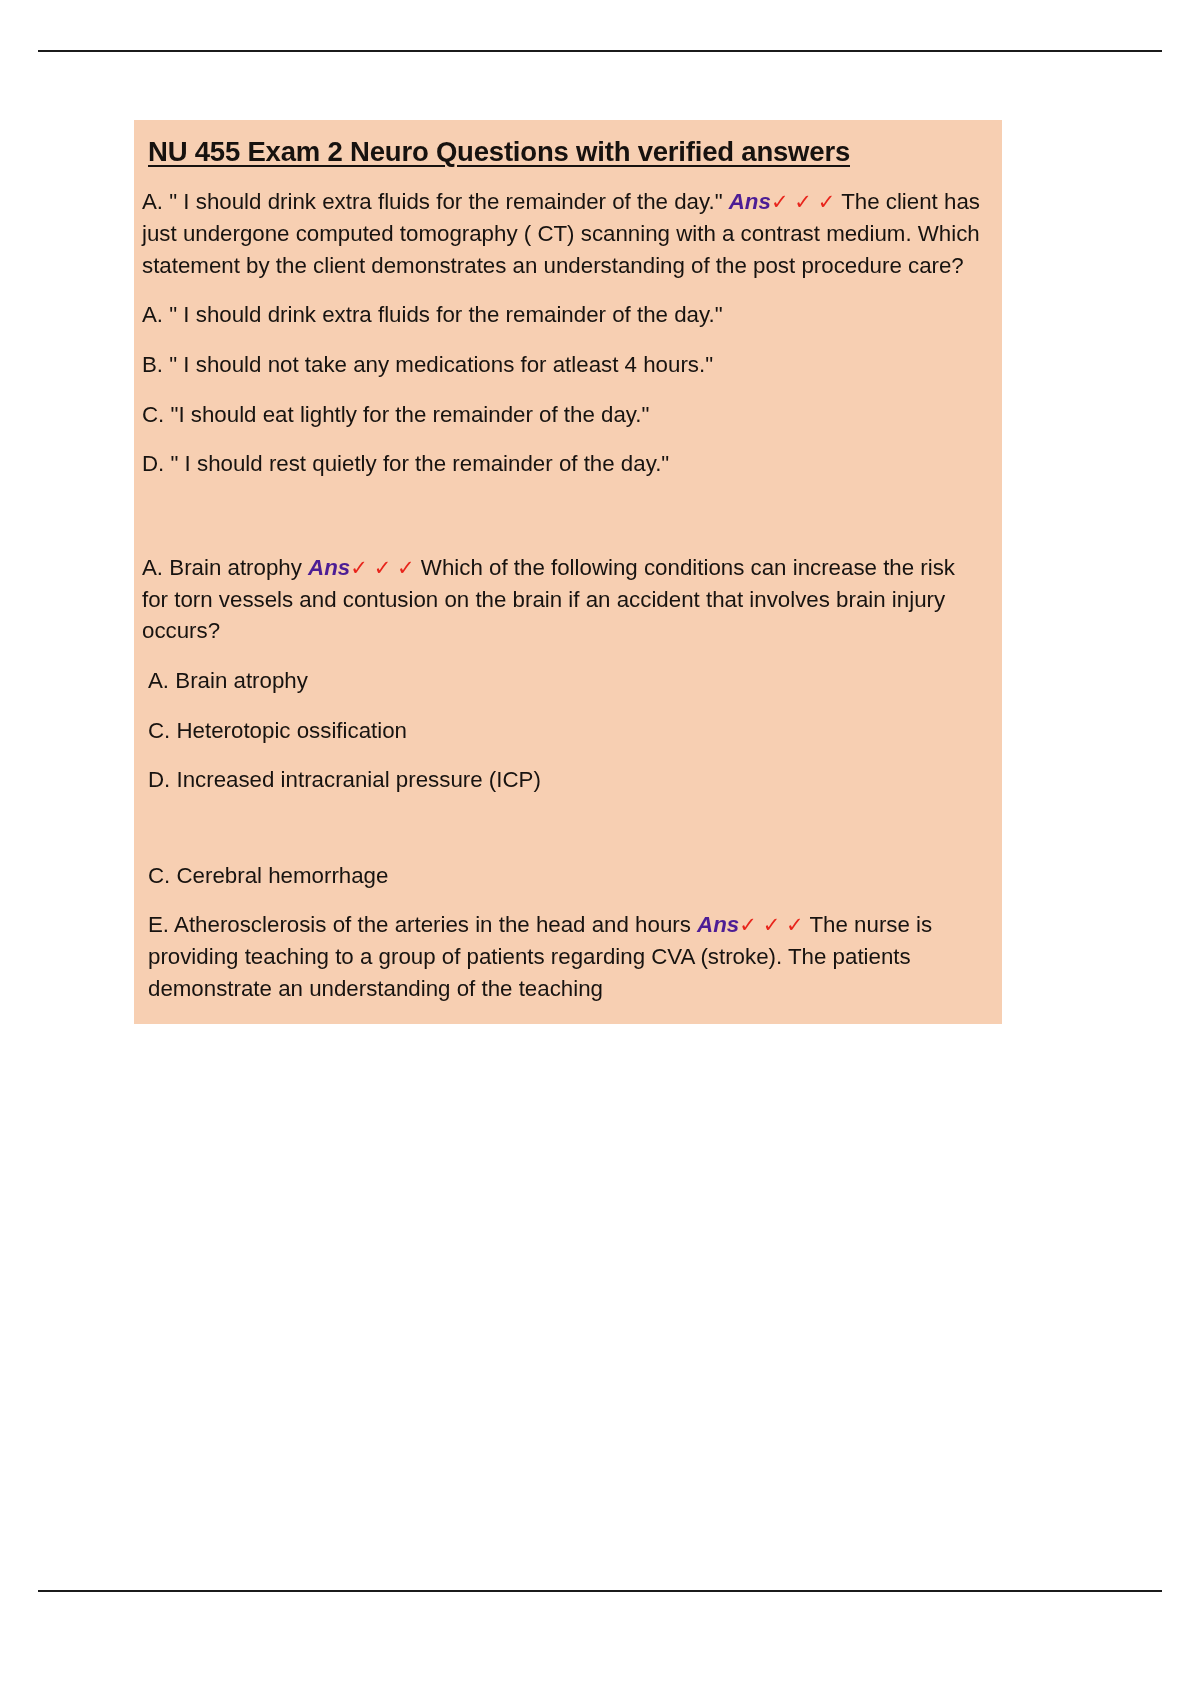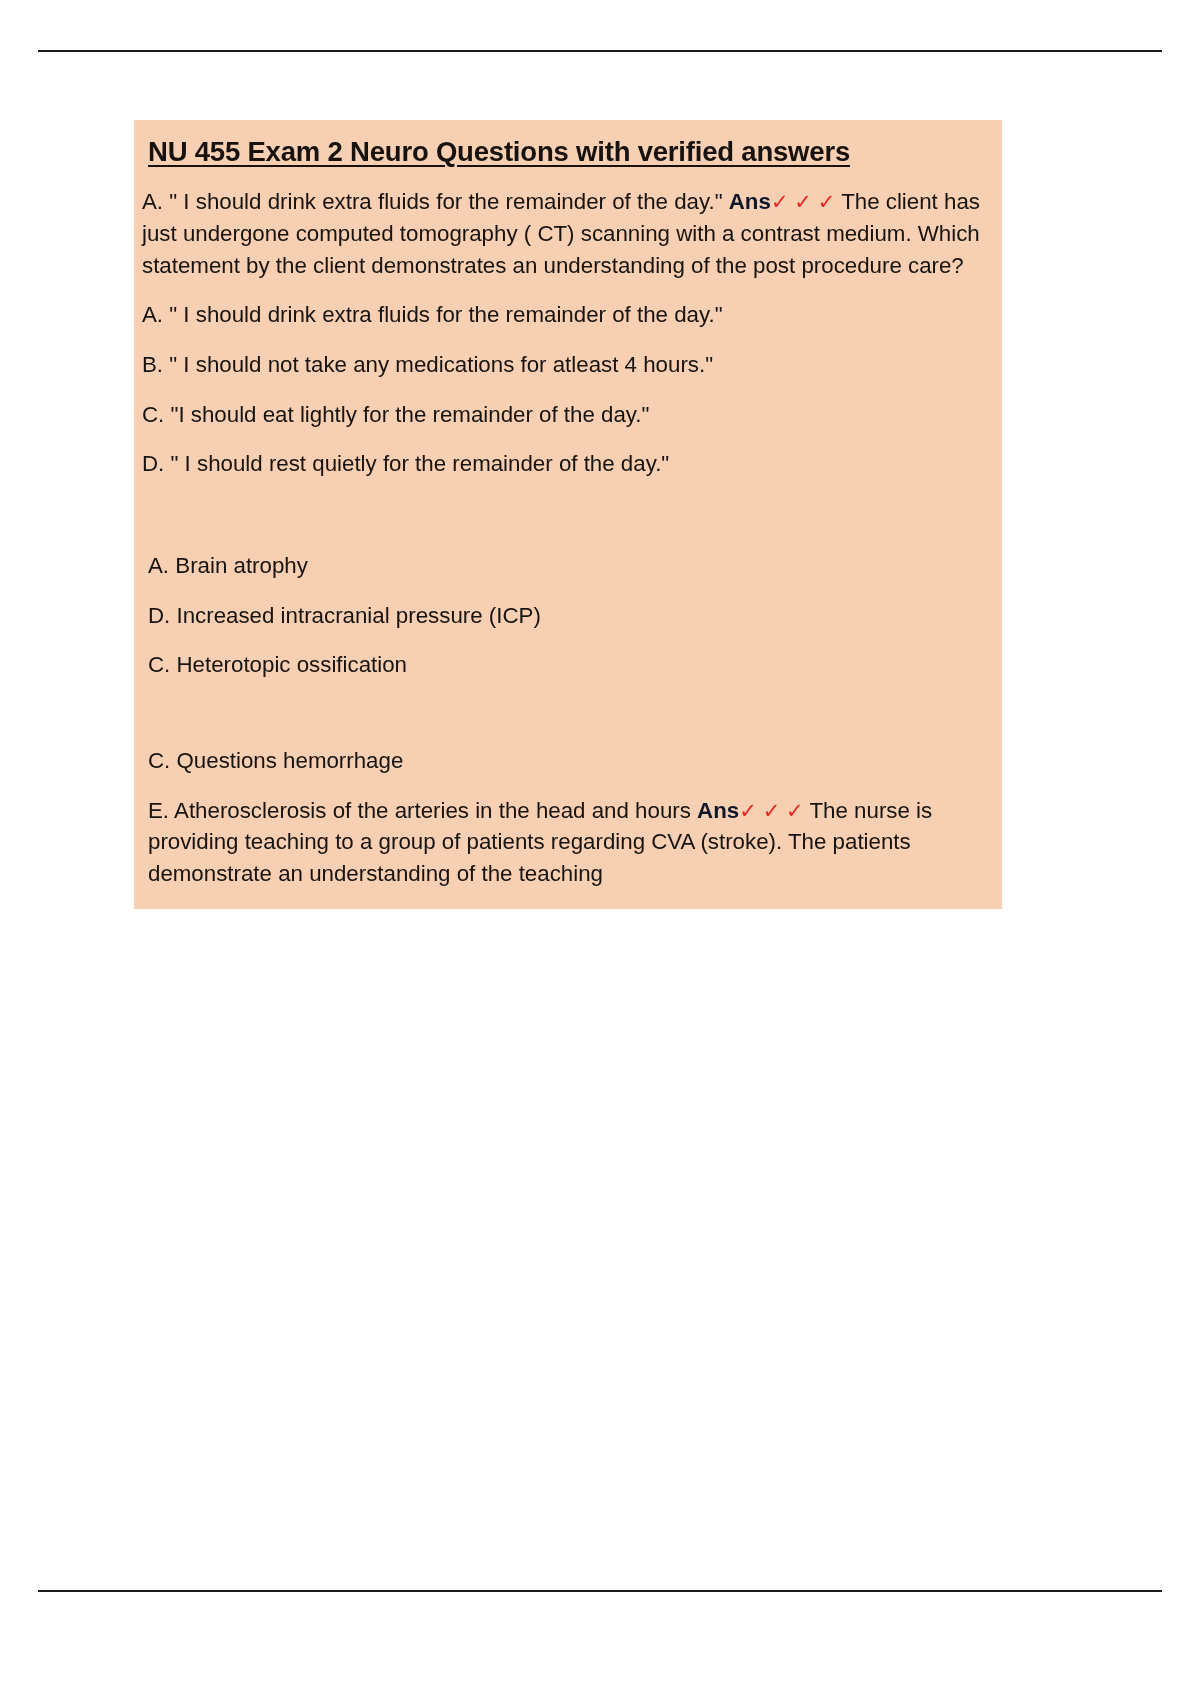--- a/index.html
+++ b/index.html
@@ -61,22 +61,23 @@
     line-height: 1.42;
     margin: 0 0 6px 0;
     padding: 4px 2px 4px 0;
   }
 
   .para.body     { margin-left: 4px; margin-top: 12px; }
   .para.option   { margin-left: 4px; margin-top: 10px; }
   .para.option-indent { margin-left: 10px; margin-top: 10px; }
 
   .ans {
-    color: #0f172a;
+    color: #4c1d95;
     font-weight: bold;
+    font-style: italic;
   }
   .check {
     color: #e8241b;
     font-weight: normal;
     font-size: 21px;
   }
 
   .spacer-lg { height: 46px; }
   .spacer-md { height: 40px; }
 </style>
@@ -93,28 +94,29 @@
 
     <p class="para body"><span>A. " I should drink extra fluids for the remainder of the day." </span><span class="ans">Ans</span><span class="check">✓ ✓ ✓</span><span> The client has just undergone computed tomography ( CT) scanning with a contrast medium. Which statement by the client demonstrates an understanding of the post procedure care?</span></p>
 
     <p class="para option">A. " I should drink extra fluids for the remainder of the day."</p>
     <p class="para option">B. " I should not take any medications for atleast 4 hours."</p>
     <p class="para option">C. "I should eat lightly for the remainder of the day."</p>
     <p class="para option">D. " I should rest quietly for the remainder of the day."</p>
 
     <div class="spacer-lg"></div>
 
+    <p class="para body"><span>A. Brain atrophy </span><span class="ans">Ans</span><span class="check">✓ ✓ ✓</span><span> Which of the following conditions can increase the risk for torn vessels and contusion on the brain if an accident that involves brain injury occurs?</span></p>
 
     <p class="para option-indent">A. Brain atrophy</p>
+    <p class="para option-indent">C. Heterotopic ossification</p>
     <p class="para option-indent">D. Increased intracranial pressure (ICP)</p>
-    <p class="para option-indent">C. Heterotopic ossification</p>
 
     <div class="spacer-md"></div>
 
-    <p class="para option-indent">C. Questions hemorrhage</p>
+    <p class="para option-indent">C. Cerebral hemorrhage</p>
 
     <p class="para option-indent"><span>E. Atherosclerosis of the arteries in the head and hours </span><span class="ans">Ans</span><span class="check">✓ ✓ ✓</span><span> The nurse is providing teaching to a group of patients regarding CVA (stroke). The patients demonstrate an understanding of the teaching</span></p>
 
   </div>
 
   <div class="page-rule bottom"></div>
 
 </div>
 
 </body></html>

